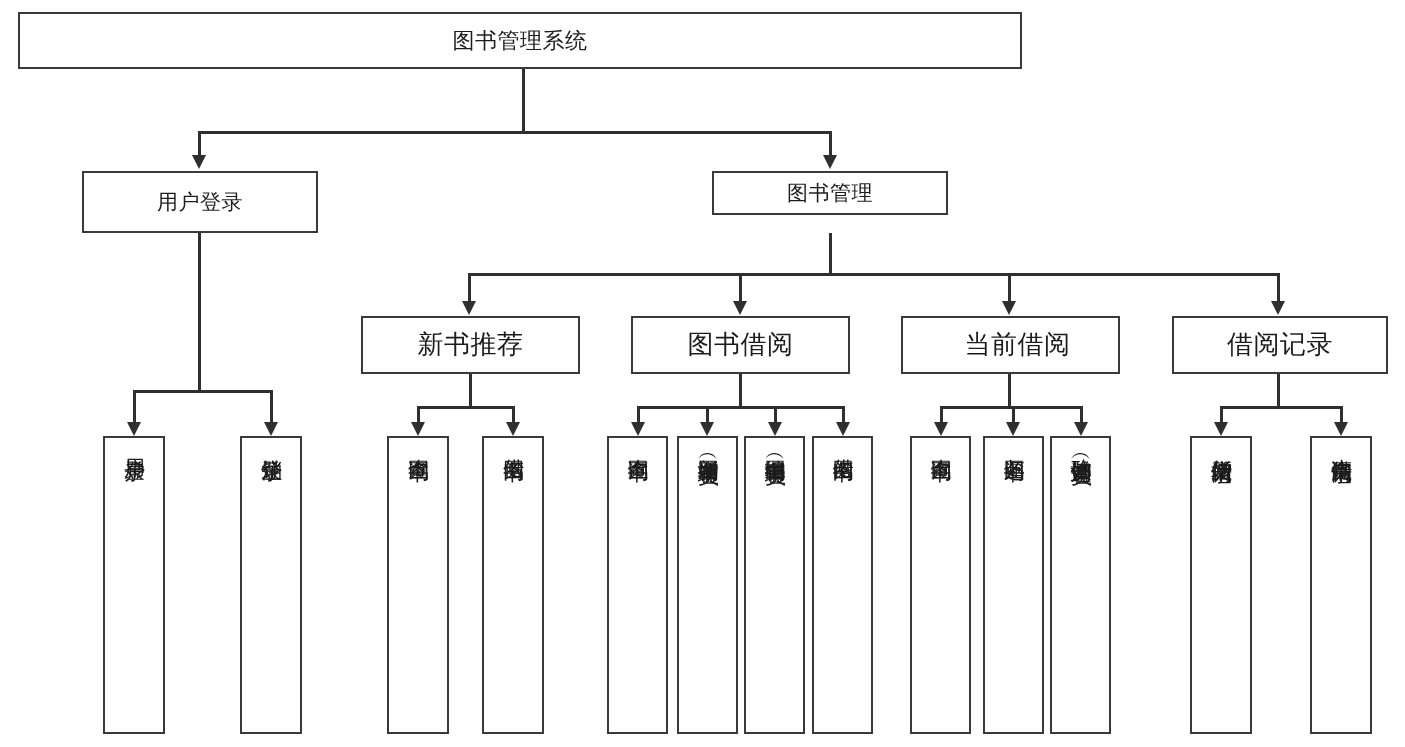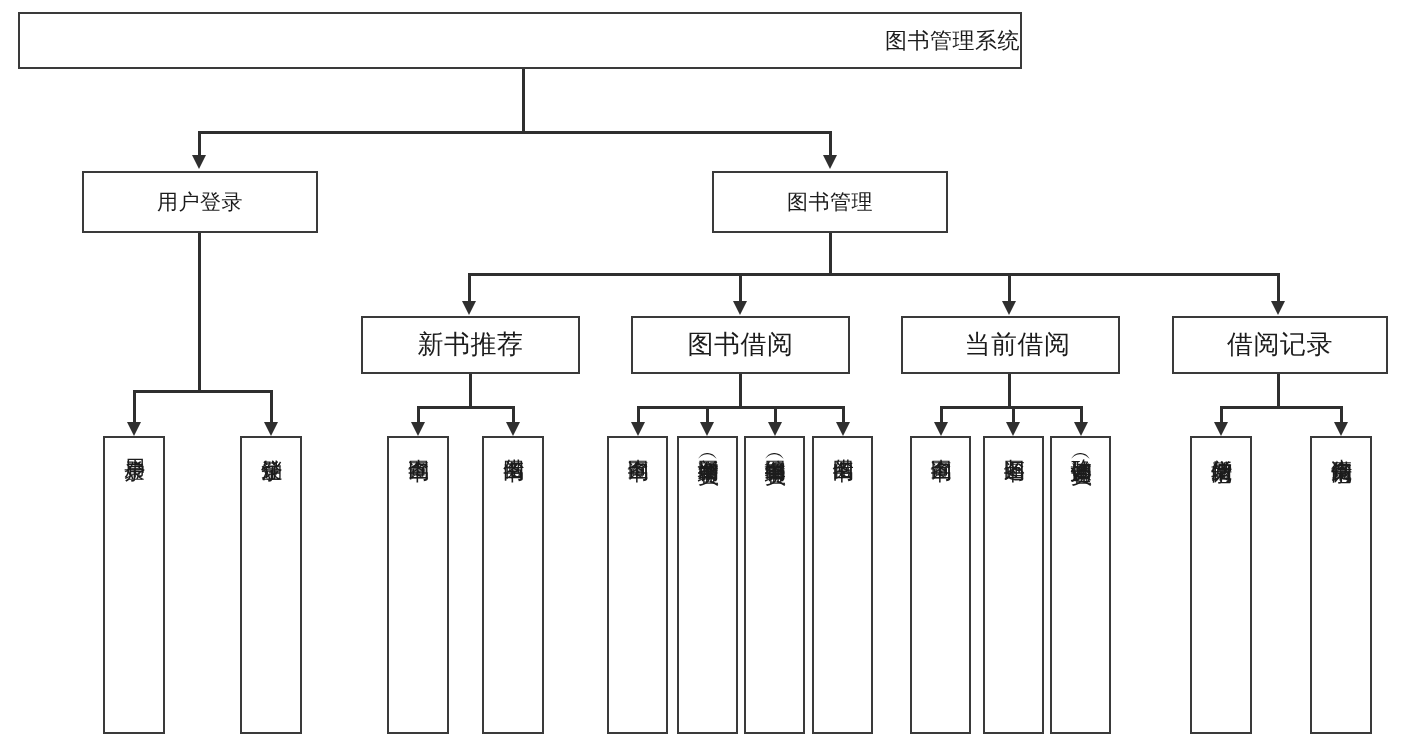--- a/index.html
+++ b/index.html
@@ -89,39 +89,39 @@
     letter-spacing: 0.5px;
     white-space: nowrap;
     z-index: 5;
   }
 </style>
 </head>
 <body>
 
 <div id="canvas">
 
-  <div class="node root" style="left:18px; top:12px; width:1004px; height:57px;justify-content:flex-end;">
+  <div class="node root" style="left:18px; top:12px; width:1004px; height:57px;">
     <span class="lbl">图书管理系统</span>
   </div>
 
   <div class="vline" style="left:522px; top:69px; height:62px;"></div>
 
   <div class="hline" style="left:198px; top:131px; width:634px;"></div>
 
   <div class="vline" style="left:198px; top:131px; height:24px;"></div>
   <div class="arrow" style="left:192px; top:155px;"></div>
 
   <div class="vline" style="left:829px; top:131px; height:24px;"></div>
   <div class="arrow" style="left:823px; top:155px;"></div>
 
   <div class="node lvl2" style="left:82px; top:171px; width:236px; height:62px;">
     <span class="lbl">用户登录</span>
   </div>
 
-  <div class="node lvl2" style="left:712px; top:171px; width:236px; height:62px;">
+  <div class="node lvl2" style="left:712px; top:171px; width:236px; height:44px;">
     <span class="lbl">图书管理</span>
   </div>
 
   <div class="vline" style="left:198px; top:233px; height:157px;"></div>
   <div class="hline" style="left:133px; top:390px; width:138px;"></div>
   <div class="vline" style="left:133px; top:390px; height:32px;"></div>
   <div class="arrow" style="left:127px; top:422px;"></div>
   <div class="vline" style="left:270px; top:390px; height:32px;"></div>
   <div class="arrow" style="left:264px; top:422px;"></div>
 

